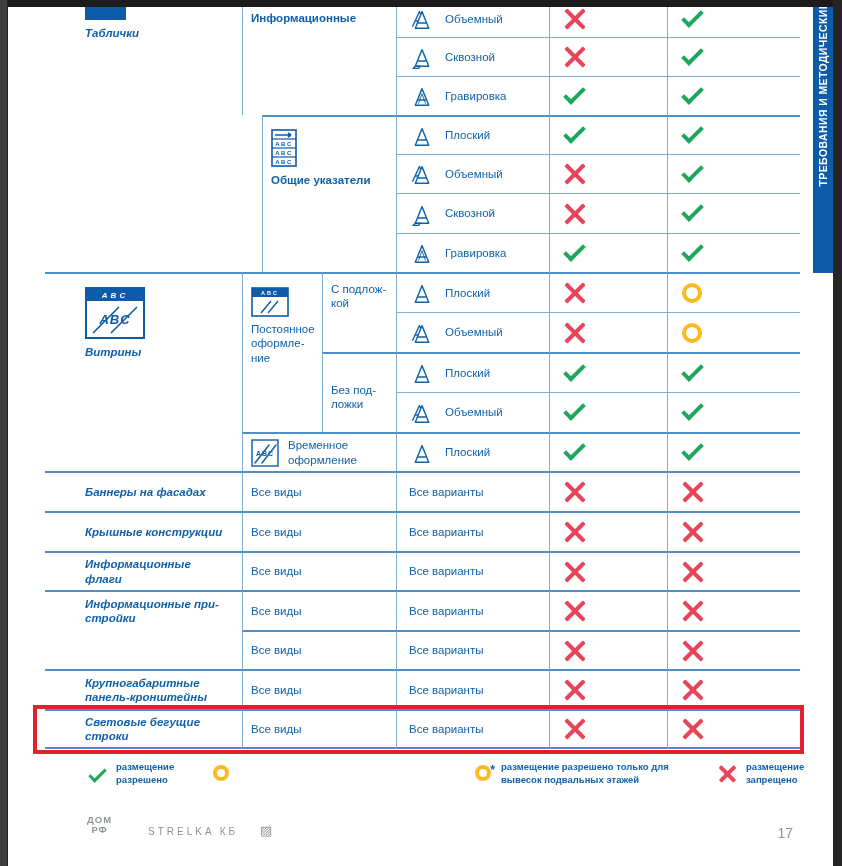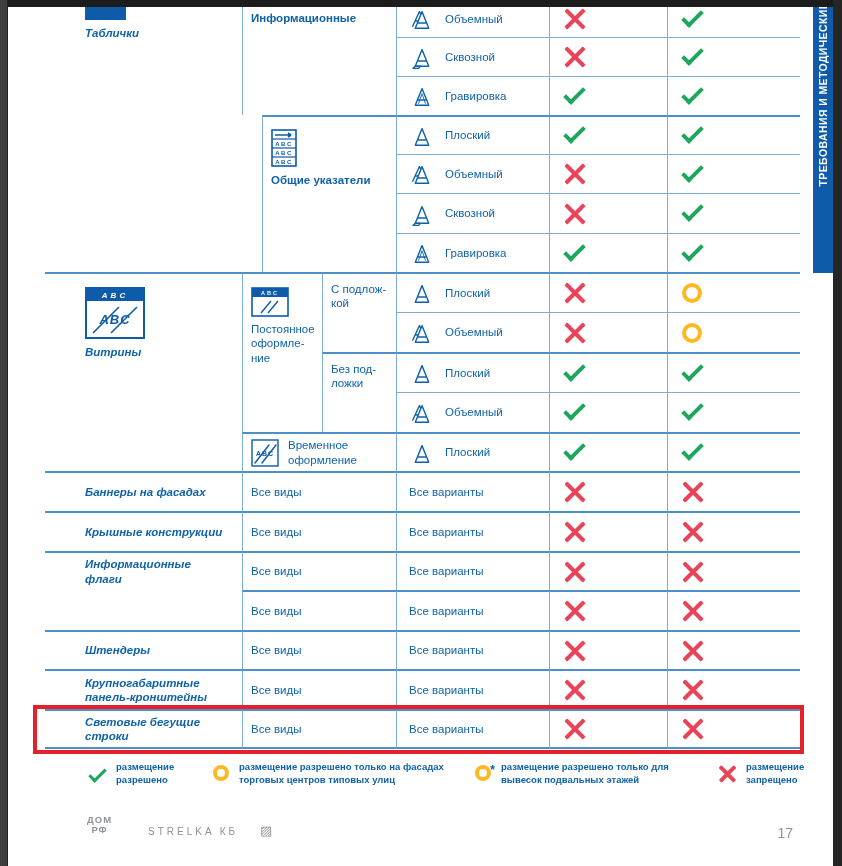--- a/index.html
+++ b/index.html
@@ -140,21 +140,21 @@
           <text x="19" y="8" text-anchor="middle" font-size="5.5" font-weight="bold" fill="#fff" letter-spacing="2">ABC</text>
           <path d="M10 26 L20 14 M17 26 L27 14" stroke="#0d5ba9" stroke-width="1.4" fill="none"></path>
         </svg>
         <div class="slbl">Постоянное оформле-ние</div>
       </div>
 
       <div class="cell top c2 bl bt-sec" style="grid-row:8/10;grid-column:3/4;padding-top:8px;">
         <div>С подлож-кой</div>
       </div>
 
-      <div class="cell top c2 bl bt-sec" style="grid-row:10/12;grid-column:3/4;padding-top:8px;">
+      <div class="cell top c2 bl bt-sec" style="grid-row:10/12;grid-column:3/4;padding-top:8px;justify-content:center;">
         <div>Без под-ложки</div>
       </div>
 
       <div class="cell c2 bl bt-sec" style="grid-row:12/13;grid-column:2/4;gap:9px;">
         <svg class="svg-ico aicon" width="28" height="28" viewBox="0 0 28 28" style="flex:none;">
           <rect x="1" y="1" width="26" height="26" fill="#fff" stroke="#0d5ba9" stroke-width="1.4"></rect>
           <text x="14" y="17" text-anchor="middle" font-size="7" font-weight="bold" fill="#0d5ba9" letter-spacing="1">ABC</text>
           <path d="M4 24 L18 6 M11 24 L25 6" stroke="#0d5ba9" stroke-width="1.4" fill="none"></path>
         </svg>
         <div>Временное оформление</div>
@@ -405,36 +405,36 @@
       <div class="cell cv bl bt-sec" style="grid-row:15;grid-column:4;">
           <span>Все варианты</span>
         </div>
       <div class="cell cm bl bt-sec" style="grid-row:15;grid-column:5;">
           <span class="mk mk-cross"></span>
         </div>
       <div class="cell cm bl bt-sec" style="grid-row:15;grid-column:6;">
           <span class="mk mk-cross"></span>
         </div>
 
+      <div class="cell c1 bold bt-sec" style="grid-row:16;grid-column:1;">
+          <span>Информационные при-стройки</span>
+        </div>
       <div class="cell c2 bl bt-sec" style="grid-row:16;grid-column:2/4;">
           <span>Все виды</span>
         </div>
       <div class="cell cv bl bt-sec" style="grid-row:16;grid-column:4;">
           <span>Все варианты</span>
         </div>
       <div class="cell cm bl bt-sec" style="grid-row:16;grid-column:5;">
           <span class="mk mk-cross"></span>
         </div>
       <div class="cell cm bl bt-sec" style="grid-row:16;grid-column:6;">
           <span class="mk mk-cross"></span>
         </div>
 
-      <div class="cell c1 bold bt-sec" style="grid-row:17;grid-column:1;">
-          <span>Штендеры</span>
-        </div>
       <div class="cell c2 bl bt-sec" style="grid-row:17;grid-column:2/4;">
           <span>Все виды</span>
         </div>
       <div class="cell cv bl bt-sec" style="grid-row:17;grid-column:4;">
           <span>Все варианты</span>
         </div>
       <div class="cell cm bl bt-sec" style="grid-row:17;grid-column:5;">
           <span class="mk mk-cross"></span>
         </div>
       <div class="cell cm bl bt-sec" style="grid-row:17;grid-column:6;">
@@ -474,21 +474,20 @@
         </div>
     </div>
 
     <div class="legend">
       <div class="item" style="width:112px;">
         <span class="lg lg-check"></span>
         <span>размещение разрешено</span>
       </div>
       <div class="item" style="width:248px;">
         <span class="lg lg-circle"></span>
-        <span>размещение разрешено только на фасадах торговых центров типовых улиц</span>
       </div>
       <div class="item" style="width:230px;">
         <span class="lg lg-circle_star"></span>
         <span>размещение разрешено только для вывесок подвальных этажей</span>
       </div>
       <div class="item" style="width:104px;">
         <span class="lg lg-cross"></span>
         <span>размещение запрещено</span>
       </div>
     </div>

